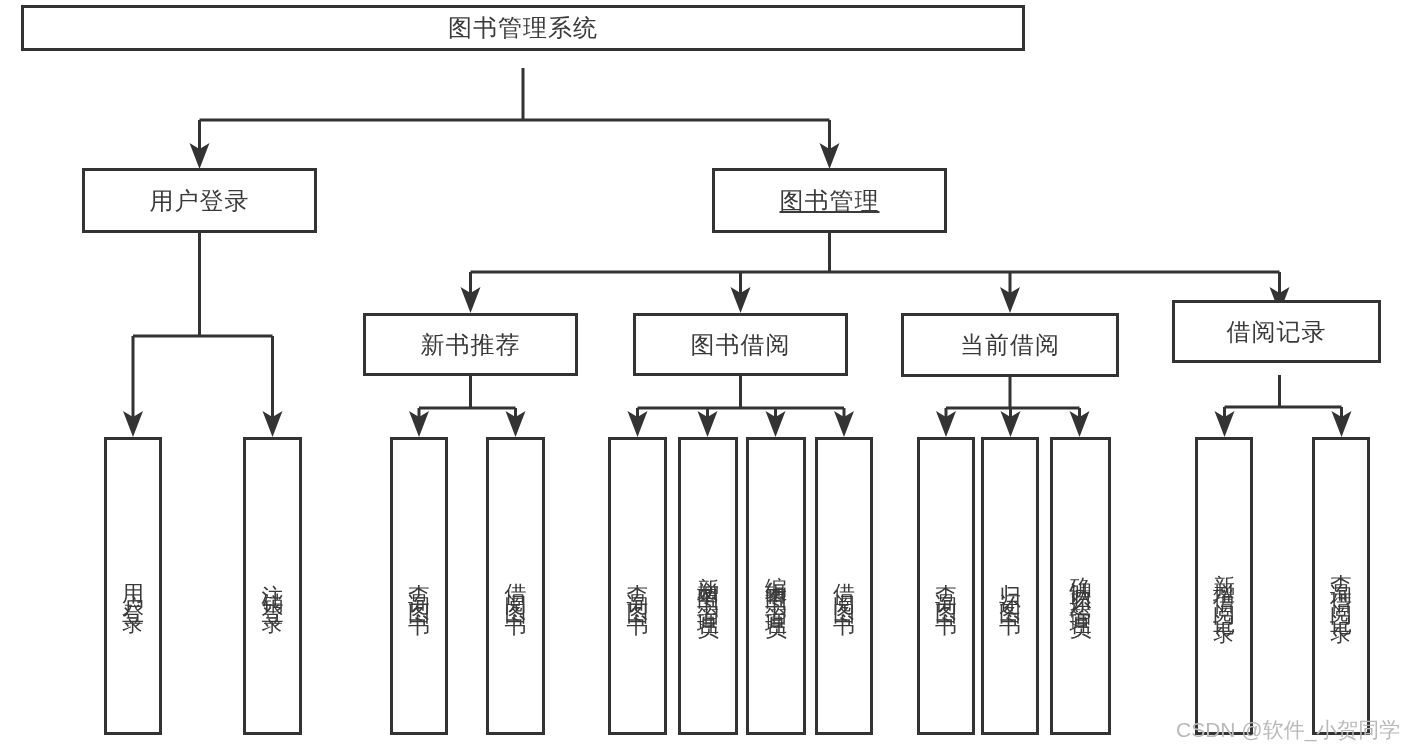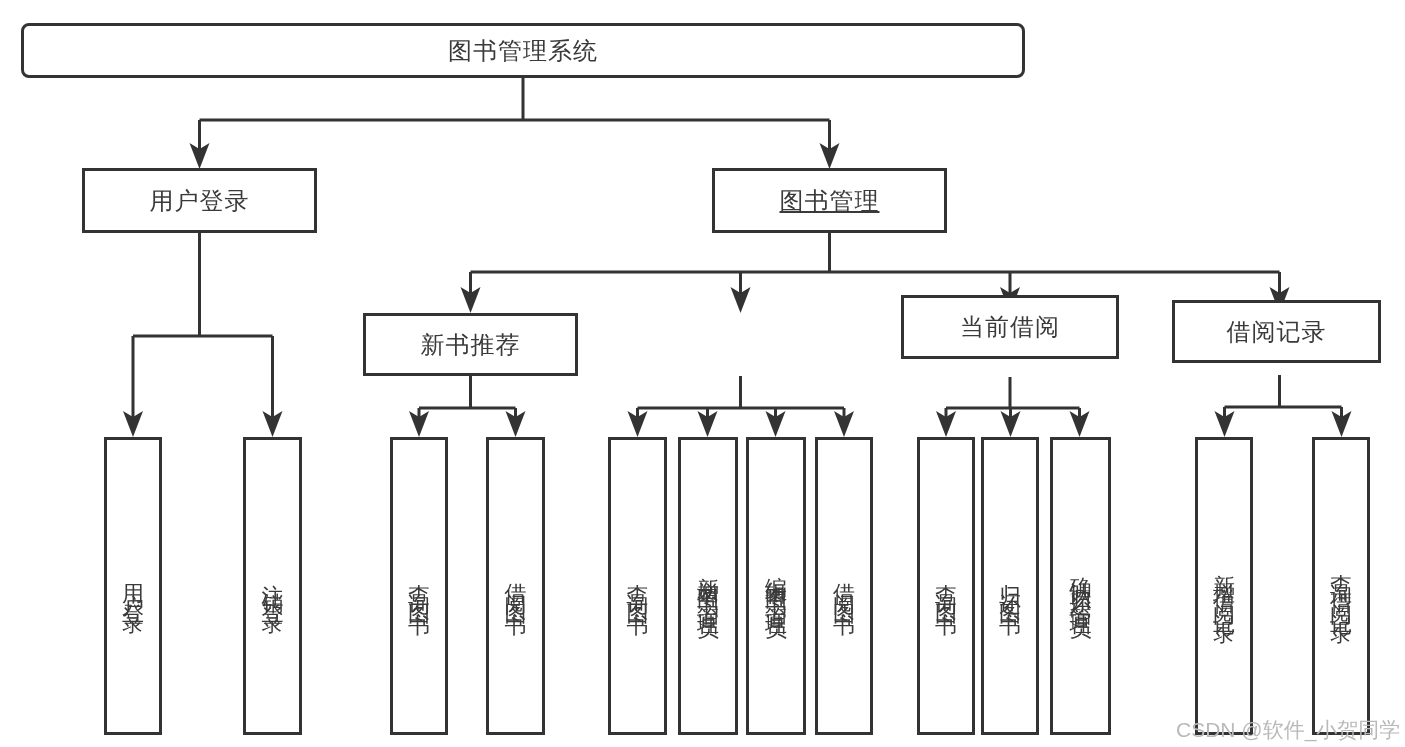--- a/index.html
+++ b/index.html
@@ -107,27 +107,28 @@
     <path d="M1010 377 V408 M946 408 H1079.5 M946 408 V418 M1010.5 408 V418 M1079.5 408 V418"></path>
     <polygon points="936,411 946,417 956,411 946,437"></polygon>
     <polygon points="1000.5,411 1010.5,417 1020.5,411 1010.5,437"></polygon>
     <polygon points="1069.5,411 1079.5,417 1089.5,411 1079.5,437"></polygon>
 
     <path d="M1279.5 375 V407 M1224.5 407 H1341.5 M1224.5 407 V418 M1341.5 407 V418"></path>
     <polygon points="1214.5,411 1224.5,417 1234.5,411 1224.5,437"></polygon>
     <polygon points="1331.5,411 1341.5,417 1351.5,411 1341.5,437"></polygon>
   </svg>
 
-  <div class="box" style="left:21px;top:23px;width:1004px;height:55px;border-radius:8px;">图书管理系统</div>
+  <div class="box" style="left:21px;top:5px;width:1004px;height:46px;">图书管理系统</div>
 
   <div class="box" style="left:82px;top:168px;width:235px;height:65px;">用户登录</div>
   <div class="box" style="left:712px;top:168px;width:235px;height:65px;text-decoration:underline;">图书管理</div>
 
   <div class="box" style="left:363px;top:313px;width:215px;height:63px;text-align:right;">新书推荐</div>
-  <div class="box" style="left:901px;top:295px;width:218px;height:64px;">当前借阅</div>
+  <div class="box" style="left:633px;top:313px;width:215px;height:63px;">图书借阅</div>
+  <div class="box" style="left:901px;top:313px;width:218px;height:64px;">当前借阅</div>
   <div class="box" style="left:1172px;top:300px;width:209px;height:63px;">借阅记录</div>
 
   <div class="vbox" style="left:104px;top:437px;width:58px;height:298px;">
     <span class="vtext">用户登录</span>
   </div>
   <div class="vbox" style="left:243px;top:437px;width:59px;height:298px;">
     <span class="vtext">注销登录</span>
   </div>
 
   <div class="vbox" style="left:390px;top:437px;width:58px;height:298px;">

